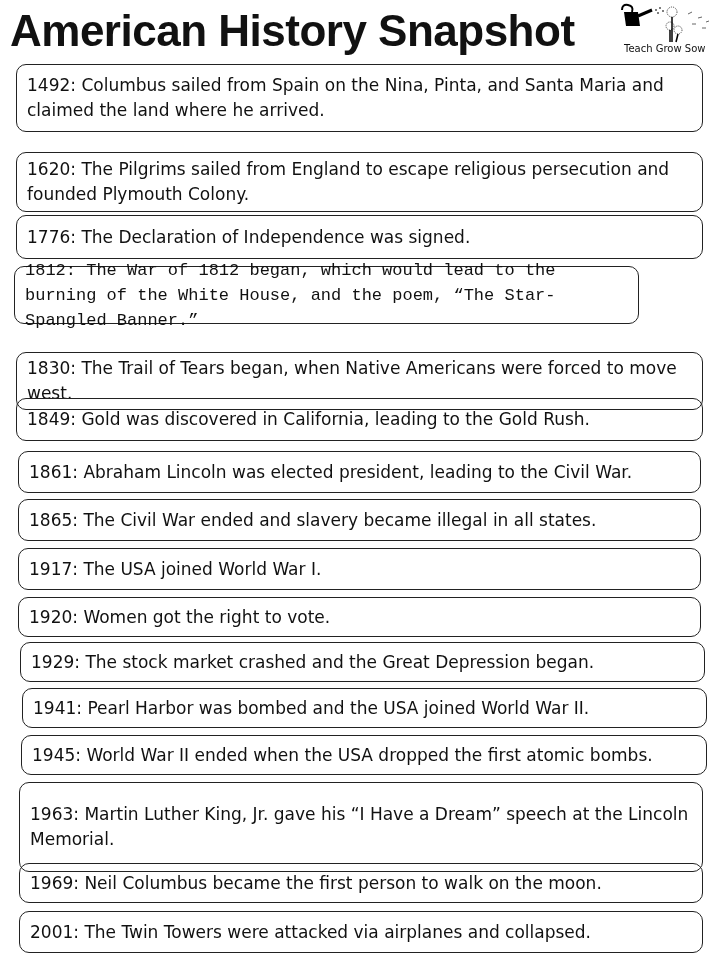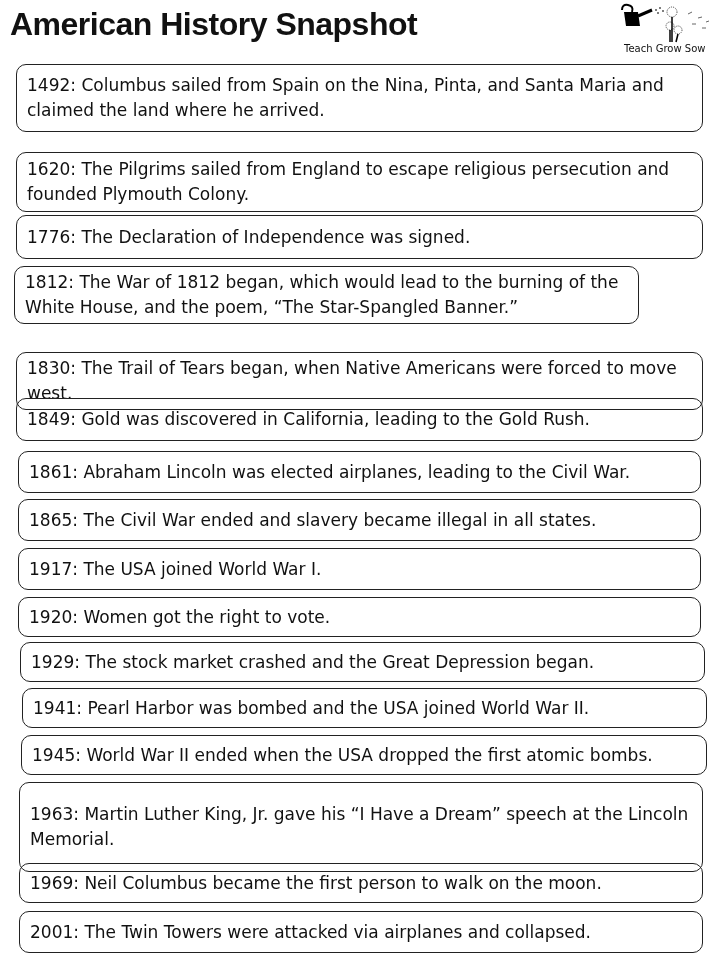--- a/index.html
+++ b/index.html
@@ -1,17 +1,17 @@
 <!DOCTYPE html>
 <html><head>
 <meta charset="utf-8">
 <style>
   html, body { margin:0; padding:0; background:#fff; }
   body { width:720px; height:960px; position:relative; overflow:hidden; font-family:"DejaVu Sans", sans-serif; color:#111; }
-  .title { position:absolute; left:10px; top:6px; font-size:32px; font-weight:bold; letter-spacing:-0.5px; white-space:nowrap; font-family:"Liberation Sans", sans-serif; }
+  .title { position:absolute; left:10px; top:6px; font-size:44px; font-weight:bold; letter-spacing:-0.5px; white-space:nowrap; font-family:"Liberation Sans", sans-serif; }
   .logo { position:absolute; left:618px; top:2px; width:100px; height:58px; }
   .logo-text { position:absolute; left:6px; top:41px; font-size:10px; font-family:"DejaVu Sans", sans-serif; white-space:nowrap; }
   .box { position:absolute; border:1.5px solid #222; border-radius:10px; box-sizing:border-box; padding:0 10px; display:flex; align-items:center; font-size:17px; line-height:25px; }
   .box span { display:block; }
 </style>
 </head>
 <body>
 
 <div class="title">American History Snapshot</div>
 
@@ -45,31 +45,31 @@
 
 <div class="box" style="left:16px;top:64px;width:687px;height:68px;">
     <span>1492: Columbus sailed from Spain on the Nina, Pinta, and Santa Maria and claimed the land where he arrived.</span>
   </div>
 <div class="box" style="left:16px;top:152px;width:687px;height:60px;">
     <span>1620: The Pilgrims sailed from England to escape religious persecution and founded Plymouth Colony.</span>
   </div>
 <div class="box" style="left:16px;top:215px;width:687px;height:44px;">
     <span>1776: The Declaration of Independence was signed.</span>
   </div>
-<div class="box" style="left:14px;top:266px;width:625px;height:58px;">
+<div class="box" style="left:14px;top:266px;width:625px;height:58px;font-family:Liberation Mono, monospace;">
     <span>1812: The War of 1812 began, which would lead to the burning of the White House, and the poem, “The Star-Spangled Banner.”</span>
   </div>
 <div class="box" style="left:16px;top:332px;width:687px;height:58px;margin-top:20px;">
     <span>1830: The Trail of Tears began, when Native Americans were forced to move west.</span>
   </div>
 <div class="box" style="left:16px;top:398px;width:687px;height:43px;">
     <span>1849: Gold was discovered in California, leading to the Gold Rush.</span>
   </div>
 <div class="box" style="left:18px;top:451px;width:683px;height:42px;">
-    <span>1861: Abraham Lincoln was elected airplanes, leading to the Civil War.</span>
+    <span>1861: Abraham Lincoln was elected president, leading to the Civil War.</span>
   </div>
 <div class="box" style="left:18px;top:499px;width:683px;height:42px;">
     <span>1865: The Civil War ended and slavery became illegal in all states.</span>
   </div>
 <div class="box" style="left:18px;top:548px;width:683px;height:42px;">
     <span>1917: The USA joined World War I.</span>
   </div>
 <div class="box" style="left:18px;top:597px;width:683px;height:40px;">
     <span>1920: Women got the right to vote.</span>
   </div>

